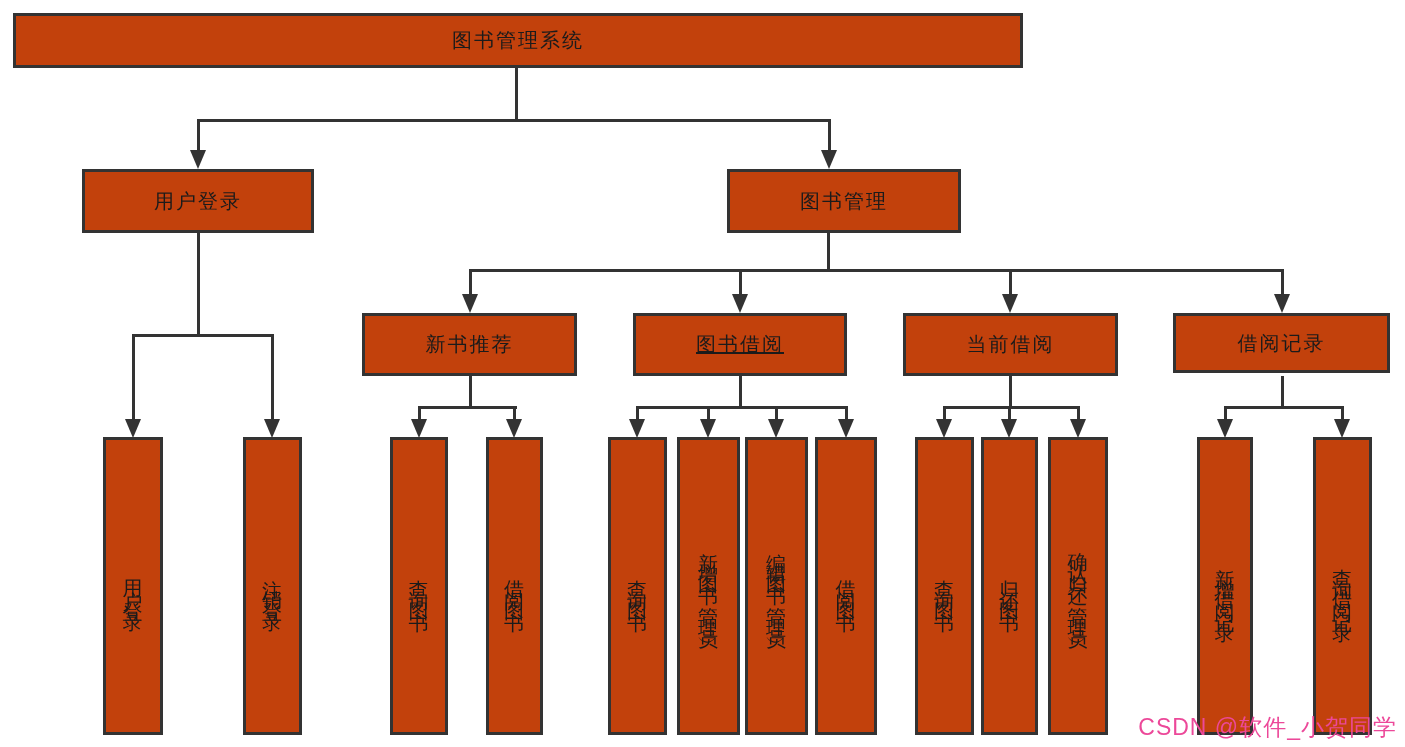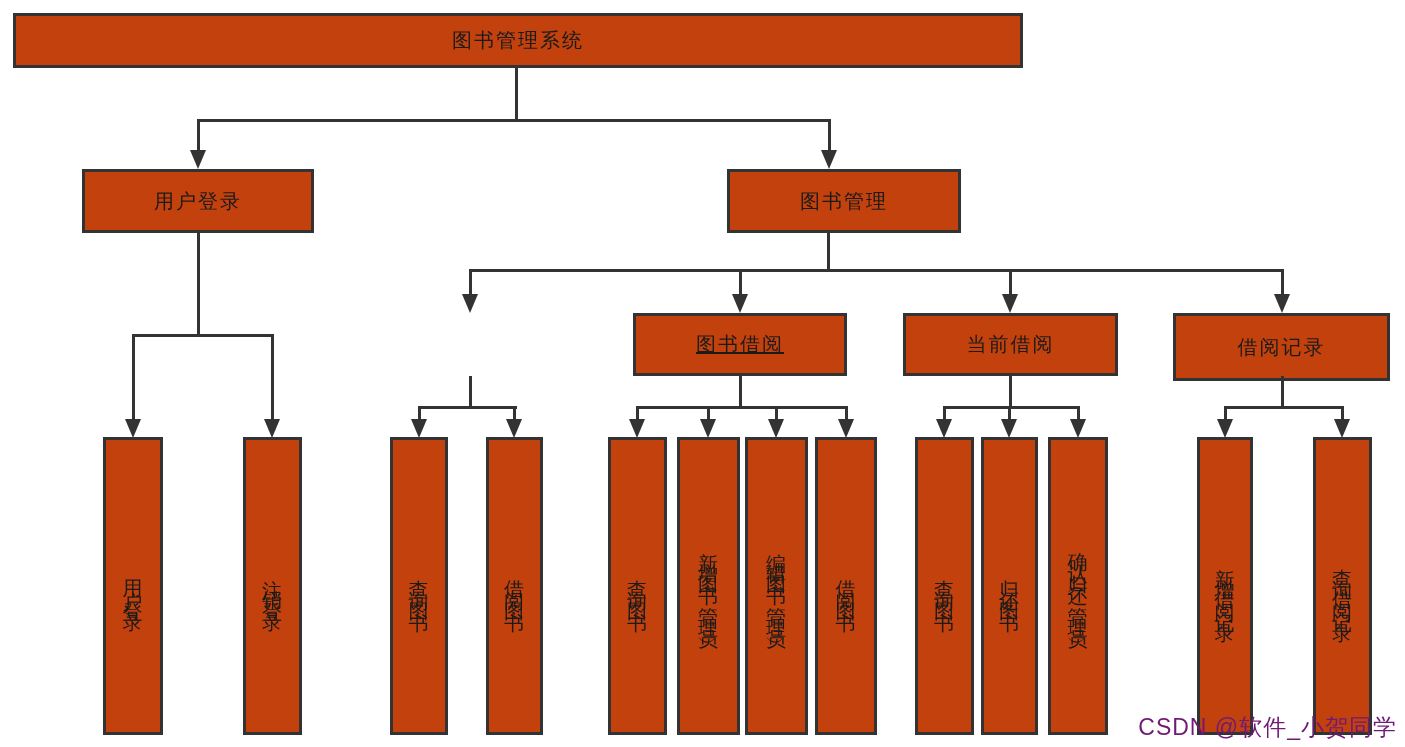--- a/index.html
+++ b/index.html
@@ -21,21 +21,21 @@
     letter-spacing:11px; line-height:1; font-size:20px;
   }
   .line { position:absolute; background:#333333; }
   .arrow {
     position:absolute; width:0; height:0;
     border-left:8px solid transparent; border-right:8px solid transparent;
     border-top:19px solid #333333;
   }
   .watermark {
     position:absolute; right:8px; bottom:4px; z-index:5;
-    font-size:23px; color:#701a75; letter-spacing:1px; white-space:nowrap;
+    font-size:23px; color:#ec4899; letter-spacing:1px; white-space:nowrap;
   }
 </style>
 </head>
 <body>
 
 <div class="canvas">
 
   <div class="node" style="left:13px; top:13px; width:1010px; height:55px;">
     <span class="lbl">图书管理系统</span>
   </div>
@@ -65,27 +65,30 @@
   <div class="line" style="left:469px; top:269px; width:814px; height:3px;"></div>
   <div class="line" style="left:469px; top:269px; width:3px; height:27px;"></div>
   <div class="arrow" style="left:462px; top:294px;"></div>
   <div class="line" style="left:739px; top:269px; width:3px; height:27px;"></div>
   <div class="arrow" style="left:732px; top:294px;"></div>
   <div class="line" style="left:1009px; top:269px; width:3px; height:27px;"></div>
   <div class="arrow" style="left:1002px; top:294px;"></div>
   <div class="line" style="left:1281px; top:269px; width:3px; height:27px;"></div>
   <div class="arrow" style="left:1274px; top:294px;"></div>
 
+  <div class="node" style="left:362px; top:313px; width:215px; height:63px;">
+    <span class="lbl">新书推荐</span>
+  </div>
   <div class="node" style="left:633px; top:313px; width:214px; height:63px;text-decoration:underline;">
     <span class="lbl">图书借阅</span>
   </div>
   <div class="node" style="left:903px; top:313px; width:215px; height:63px;">
     <span class="lbl">当前借阅</span>
   </div>
-  <div class="node" style="left:1173px; top:313px; width:217px; height:68px;">
+  <div class="node" style="left:1173px; top:313px; width:217px; height:60px;">
     <span class="lbl">借阅记录</span>
   </div>
 
   <div class="line" style="left:469px; top:376px; width:3px; height:33px;"></div>
   <div class="line" style="left:418px; top:406px; width:99px; height:3px;"></div>
   <div class="line" style="left:418px; top:406px; width:3px; height:16px;"></div>
   <div class="arrow" style="left:411px; top:419px;"></div>
   <div class="line" style="left:513px; top:406px; width:3px; height:16px;"></div>
   <div class="arrow" style="left:506px; top:419px;"></div>
 

